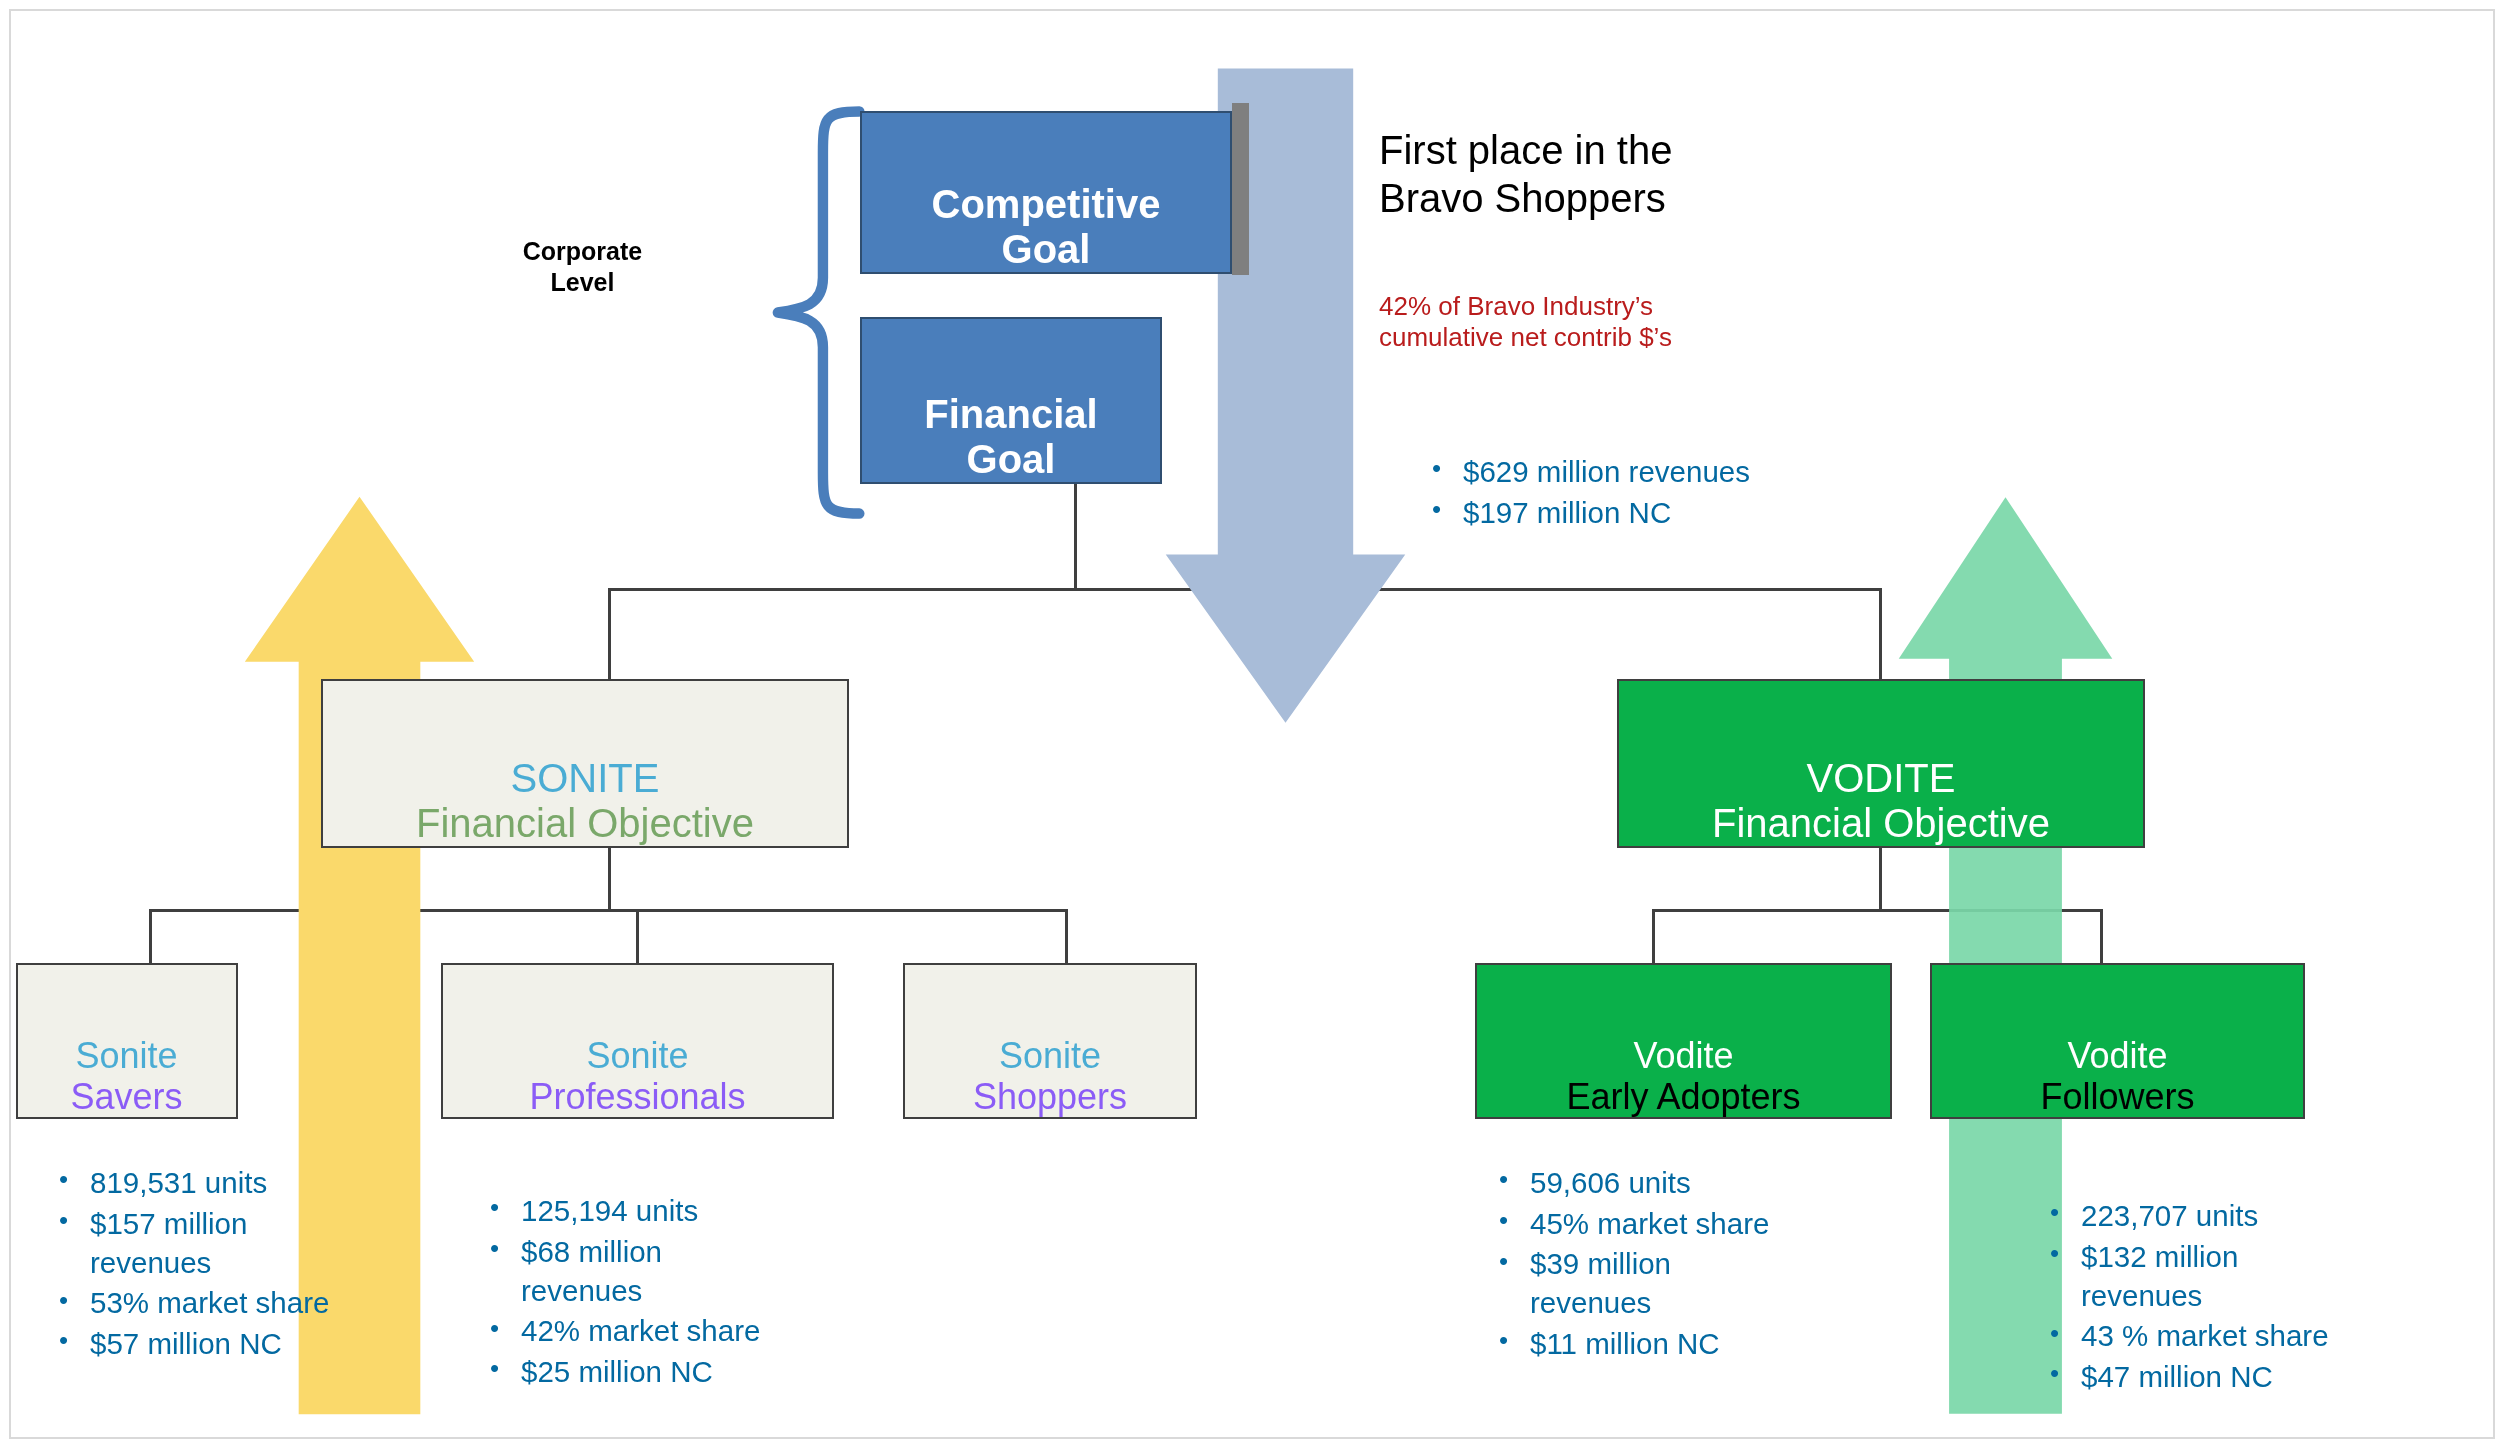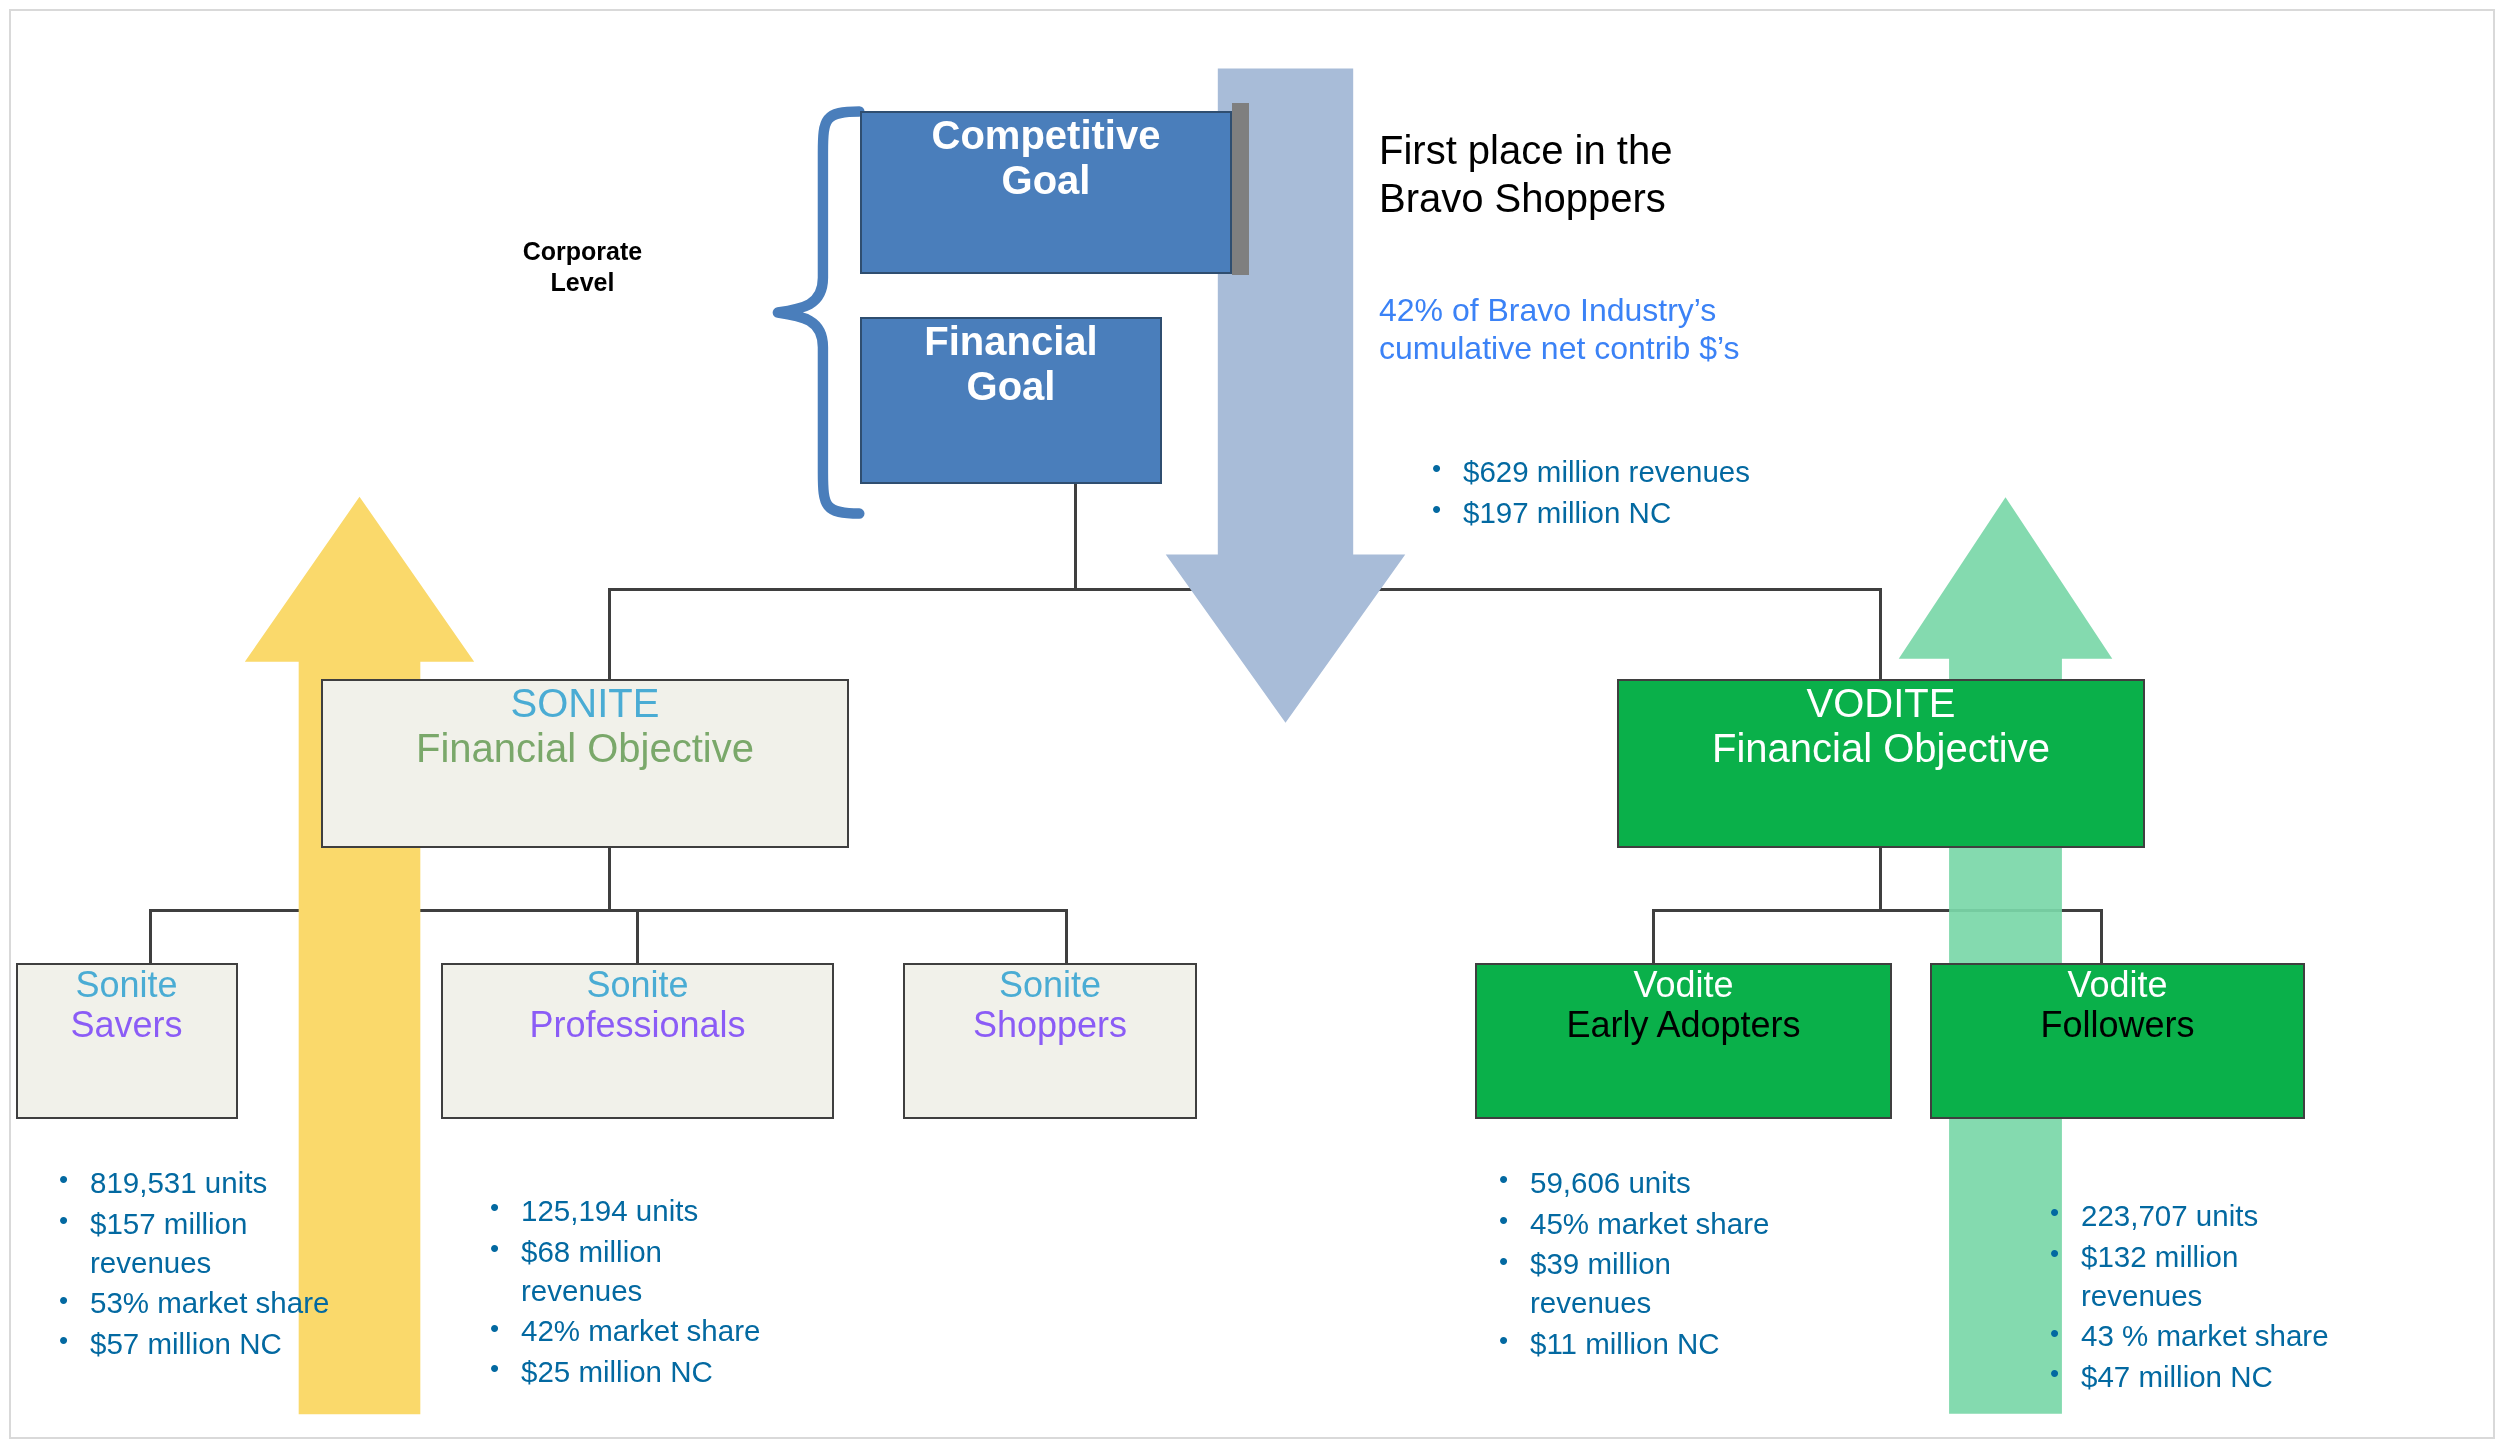--- a/index.html
+++ b/index.html
@@ -33,21 +33,21 @@
     background: #3f3f3f;
   }
   .line-h { height: 2.6px; }
   .line-v { width: 2.6px; }
 
   
   .box {
     position: absolute;
     box-sizing: border-box;
     display: flex;
-    align-items: flex-start;
+    align-items: flex-end;
     justify-content: center;
     text-align: center;
     line-height: 1.12;
   }
   .goal-box {
     background: #4a7ebb;
     border: 2.6px solid #2f4e70;
     color: #ffffff;
     font-weight: bold;
     font-size: 40px;
@@ -108,23 +108,23 @@
   
   .head-bold {
     position: absolute;
     font-size: 40px;
     font-weight: normal;
     line-height: 1.2;
     color: #000000;
   }
   .head-reg {
     position: absolute;
-    font-size: 32px;
+    font-size: 26px;
     line-height: 1.2;
-    color: #3b82f6;
+    color: #b91c1c;
   }
   .corp-label {
     position: absolute;
     font-size: 25px;
     font-weight: bold;
     color: #000000;
     text-align: center;
     line-height: 1.25;
   }
 

